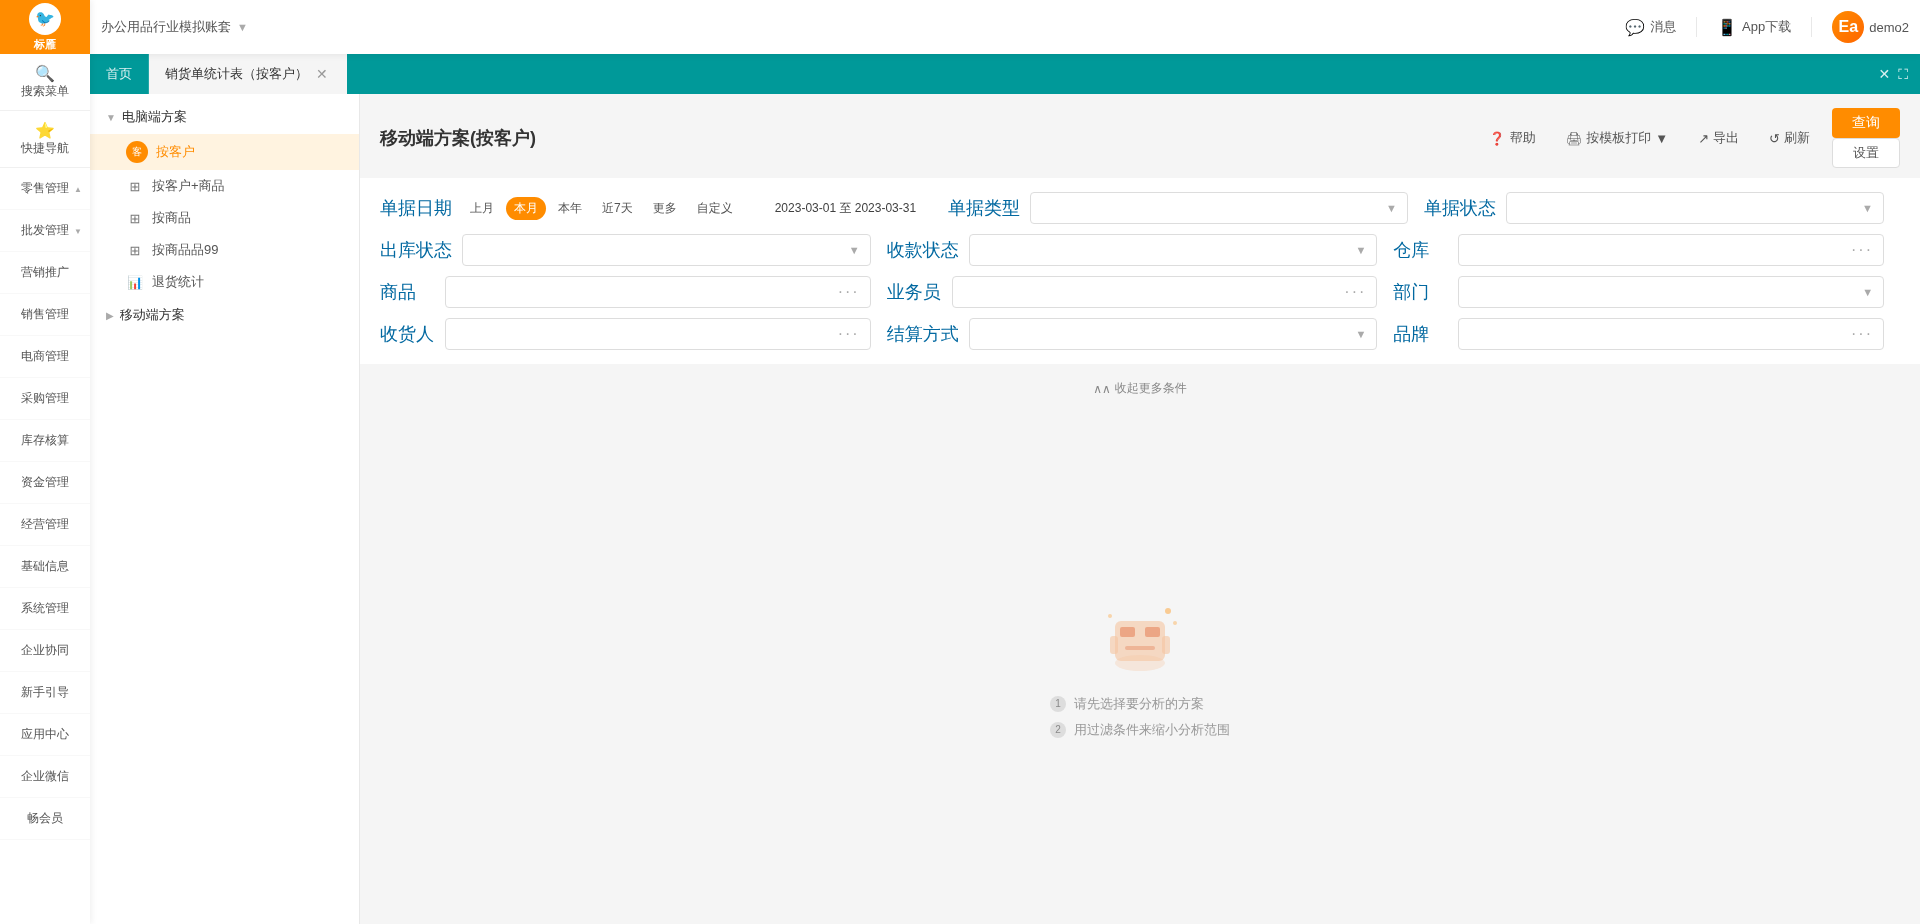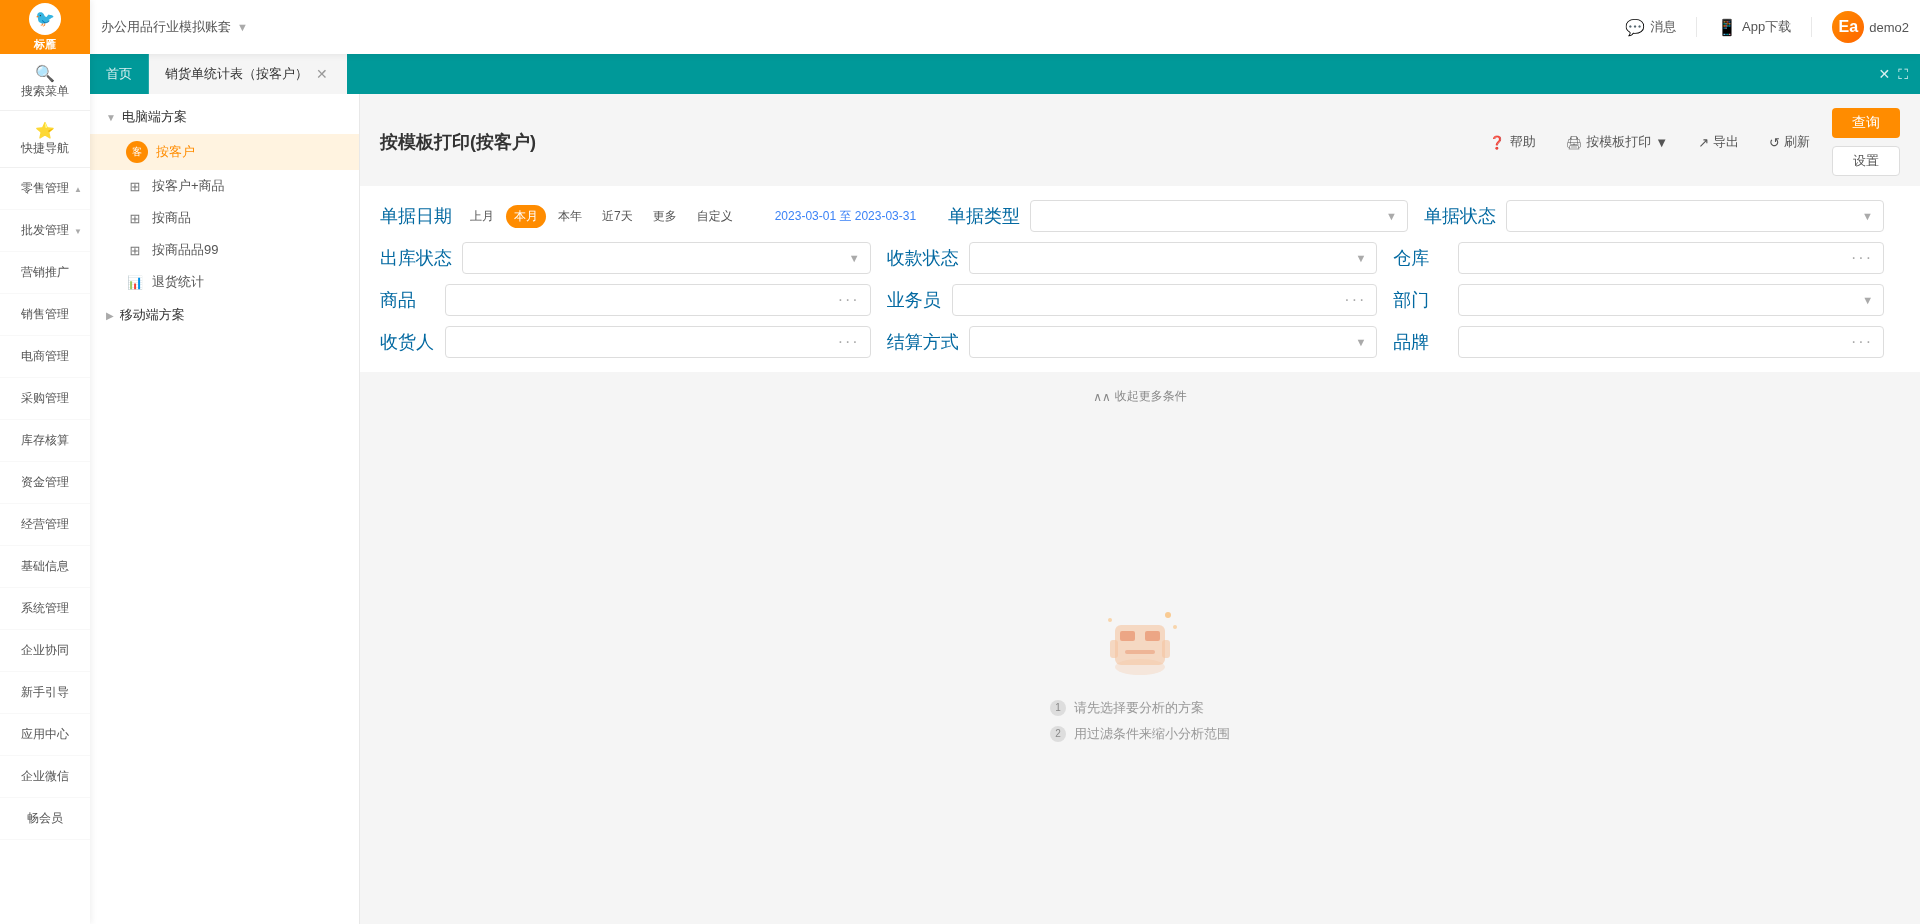--- a/index.html
+++ b/index.html
@@ -361,21 +361,21 @@
       background: none;
       border: none;
     }
     .date-tab.active {
       background: #ff8c00;
       color: #fff;
       border-radius: 12px;
     }
     .date-range {
       font-size: 12px;
-      color: #3b82f6;
+      color: #404040;
       margin-left: 6px;
     }
 
     
     .collapse-bar {
       display: flex;
       justify-content: center;
       align-items: center;
       padding: 8px 0;
       background: #f5f5f5;
@@ -423,21 +423,20 @@
       display: flex; align-items: center; justify-content: center;
       font-size: 10px;
       color: #888;
       flex-shrink: 0;
     }
 
     
     .query-btns {
       display: flex;
       flex-direction: column;
-      gap: 8px;
     }
 
     
     .topbar-sep { width: 1px; height: 20px; background: #e8e8e8; }
   </style>
 </head>
 <body>
 
 <div class="sidebar">
   <div class="sidebar-logo">
@@ -586,21 +585,21 @@
         <div class="tree-parent">
           <span class="arrow">▶</span>
           <span>移动端方案</span>
         </div>
       </div>
     </div>
 
     <div class="right-panel">
 
       <div class="page-title-bar">
-        <span class="page-title">按模板打印(按客户)</span>
+        <span class="page-title">移动端方案(按客户)</span>
         <div class="page-actions">
           <div class="page-action-btn">
             <span>❓</span>
             <span>帮助</span>
           </div>
           <div class="page-action-btn with-arrow">
             <span>🖨</span>
             <span>按模板打印</span>
             <span>▼</span>
           </div>

